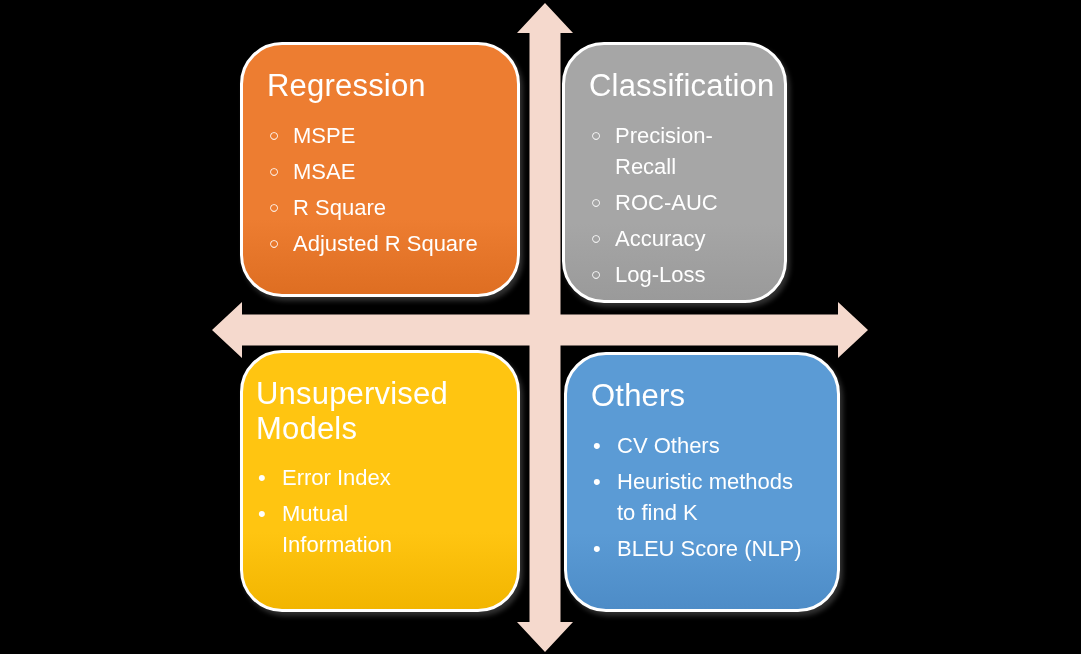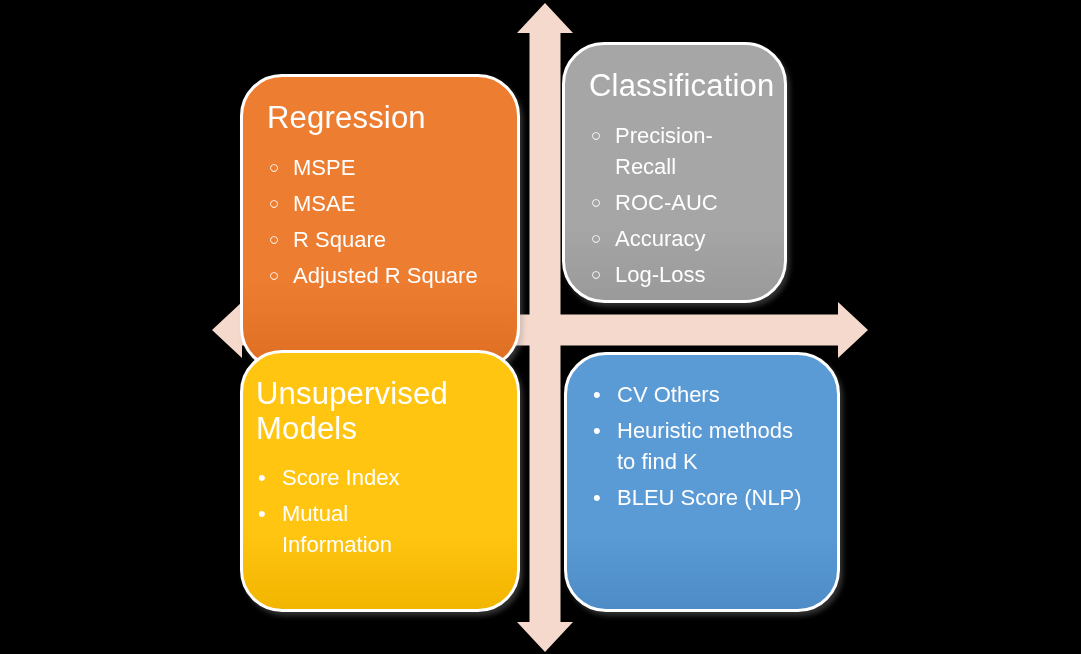--- a/index.html
+++ b/index.html
@@ -25,21 +25,21 @@
   }
   .box {
     position: absolute;
     box-sizing: border-box;
     border: 3px solid #ffffff;
     border-radius: 42px;
     box-shadow: 3px 4px 5px rgba(140,140,140,0.35);
     color: #ffffff;
     padding: 24px 22px 18px 24px;
   }
-  .q0 { left: 240px; top: 42px;  width: 280px; height: 296px; margin-top: 32px; }
+  .q0 { left: 240px; top: 42px;  width: 280px; height: 255px; }
   .q1 { left: 562px; top: 42px;  width: 225px; height: 261px; }
   .q2 { left: 240px; top: 350px; width: 280px; height: 262px; padding-left: 13px; }
   .q3 { left: 564px; top: 352px; width: 276px; height: 260px; }
   .box h2 {
     margin: 0 0 16px 0;
     font-size: 31px;
     font-weight: 400;
     line-height: 1.12;
     letter-spacing: 0.2px;
   }
@@ -119,31 +119,32 @@
         <span class="item-text">Log-Loss</span>
       </li>
     </ul>
   </section>
 
   <section class="box q2" style="background: linear-gradient(rgb(255, 197, 17) 0%, rgb(255, 197, 17) 70%, rgb(242, 181, 0) 100%);">
     <h2>Unsupervised Models</h2>
     <ul class="metric-list">
       <li>
         <span class="bullet bullet-dot">•</span>
-        <span class="item-text">Score Index</span>
+        <span class="item-text">Error Index</span>
       </li>
       <li>
         <span class="bullet bullet-dot">•</span>
         <span class="item-text">Mutual
 Information</span>
       </li>
     </ul>
   </section>
 
   <section class="box q3" style="background: linear-gradient(rgb(91, 155, 213) 0%, rgb(91, 155, 213) 70%, rgb(77, 140, 199) 100%);">
+    <h2>Others</h2>
     <ul class="metric-list">
       <li>
         <span class="bullet bullet-dot">•</span>
         <span class="item-text">CV Others</span>
       </li>
       <li>
         <span class="bullet bullet-dot">•</span>
         <span class="item-text">Heuristic methods
 to find K</span>
       </li>

